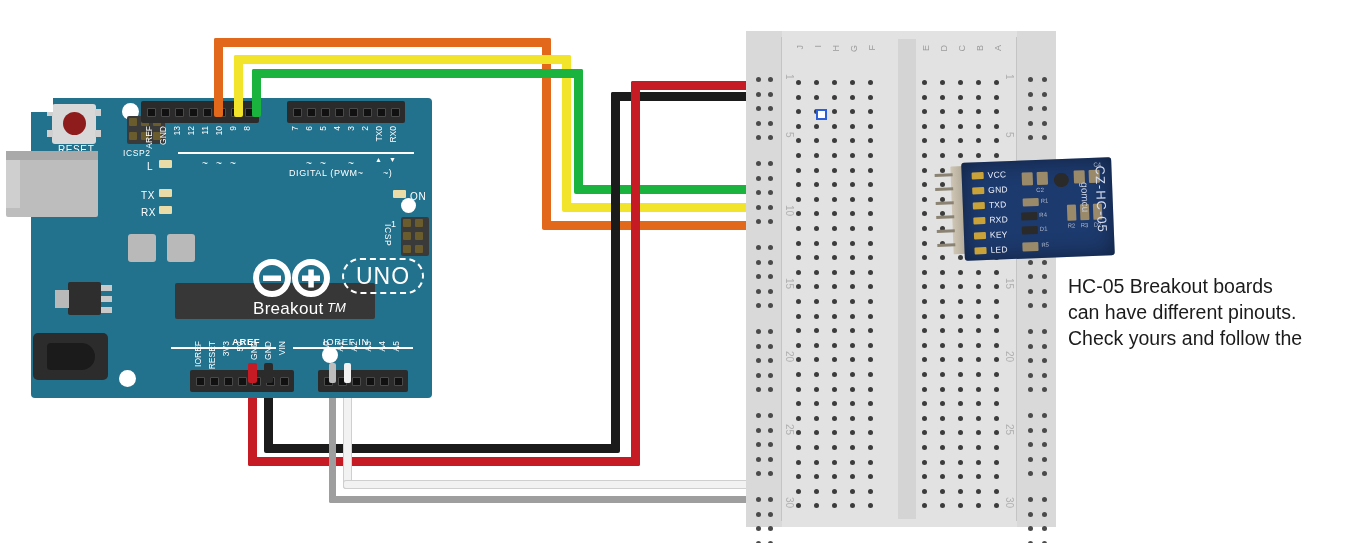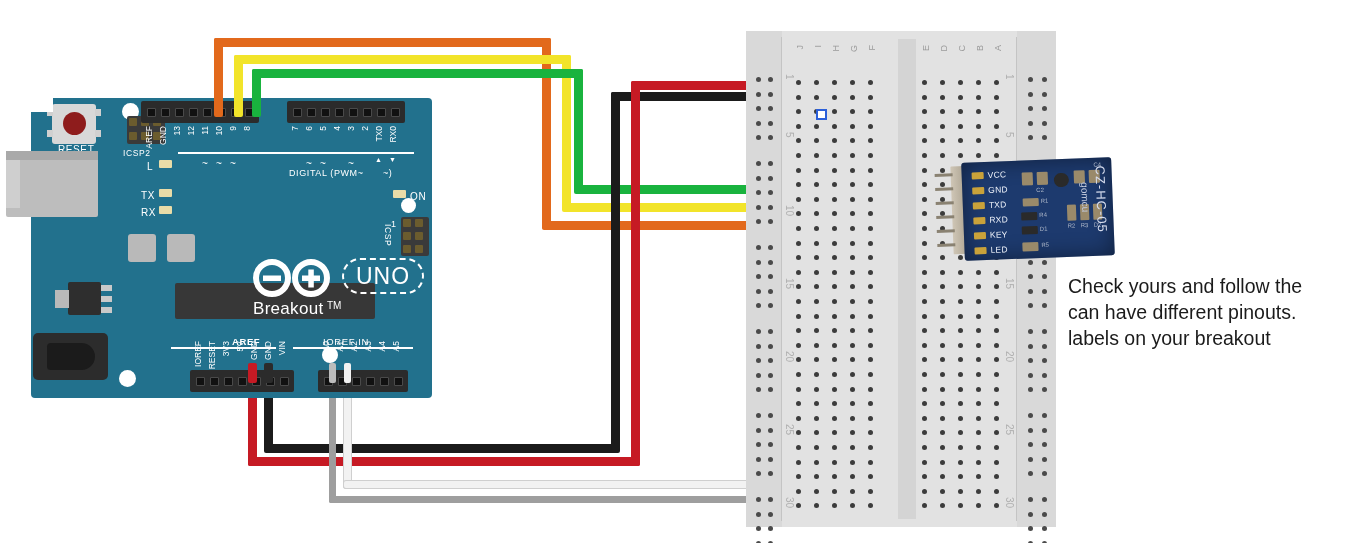--- a/index.html
+++ b/index.html
@@ -55,21 +55,21 @@
   .isp{position:absolute;background:#3a3a3a;border-radius:2px;}
   .isp .ip{width:8px;height:8px;background:#6b5c2e;border-radius:1px;margin:2px;}
 
   #logo-inf{position:absolute;left:218px;top:160px;width:86px;height:40px;}
   #uno-ring{position:absolute;left:311px;top:160px;width:82px;height:36px;
             border:2.5px dashed #fff;border-radius:18px;box-sizing:border-box;}
   #uno-txt{position:absolute;left:311px;top:165px;width:82px;text-align:center;
            color:#fff;font-size:23px;letter-spacing:1px;}
   #ard-word{position:absolute;left:222px;top:201px;color:#fff;font-size:17px;
             letter-spacing:.3px;}
-  #tm{position:absolute;left:296px;top:202px;color:#fff;font-size:10px;}
+  #tm{position:absolute;left:296px;top:202px;color:#fff;font-size:13px;font-style:italic;}
 
   
   #bb{position:absolute;left:746px;top:31px;width:310px;height:496px;
       background:#e2e2e2;}
   .bb-rail{position:absolute;background:#d9d9d9;}
   .bb-gut{position:absolute;background:#d4d4d4;}
   .bb-line{position:absolute;background:#c4c4c4;width:1px;}
   .hole{position:absolute;width:5px;height:5px;background:#3c3c3c;border-radius:50%;}
   .rhole{position:absolute;width:5px;height:5px;background:#4a4a4a;border-radius:50%;}
   .collab{position:absolute;color:#9a9a9a;font-size:9px;
@@ -813,17 +813,17 @@
     <div class="smd" style="left:130px;top:46px;width:9px;height:16px;"></div>
     <div class="smd-t" style="left:104px;top:64px;">R2</div>
     <div class="smd-t" style="left:117px;top:64px;">R3</div>
     <div class="smd-t" style="left:130px;top:64px;">D2</div>
 
     <div id="hc-name">CZ-HC-05</div>
     <div id="hc-sub">gomcu</div>
   </div>
 
   <div id="note">
+    <div>HC-05 Breakout boards</div>
+    <div>can have different pinouts.</div>
     <div>Check yours and follow the</div>
-    <div>can have different pinouts.</div>
-    <div>labels on your breakout</div>
   </div>
 </div>
 
 </body></html>

